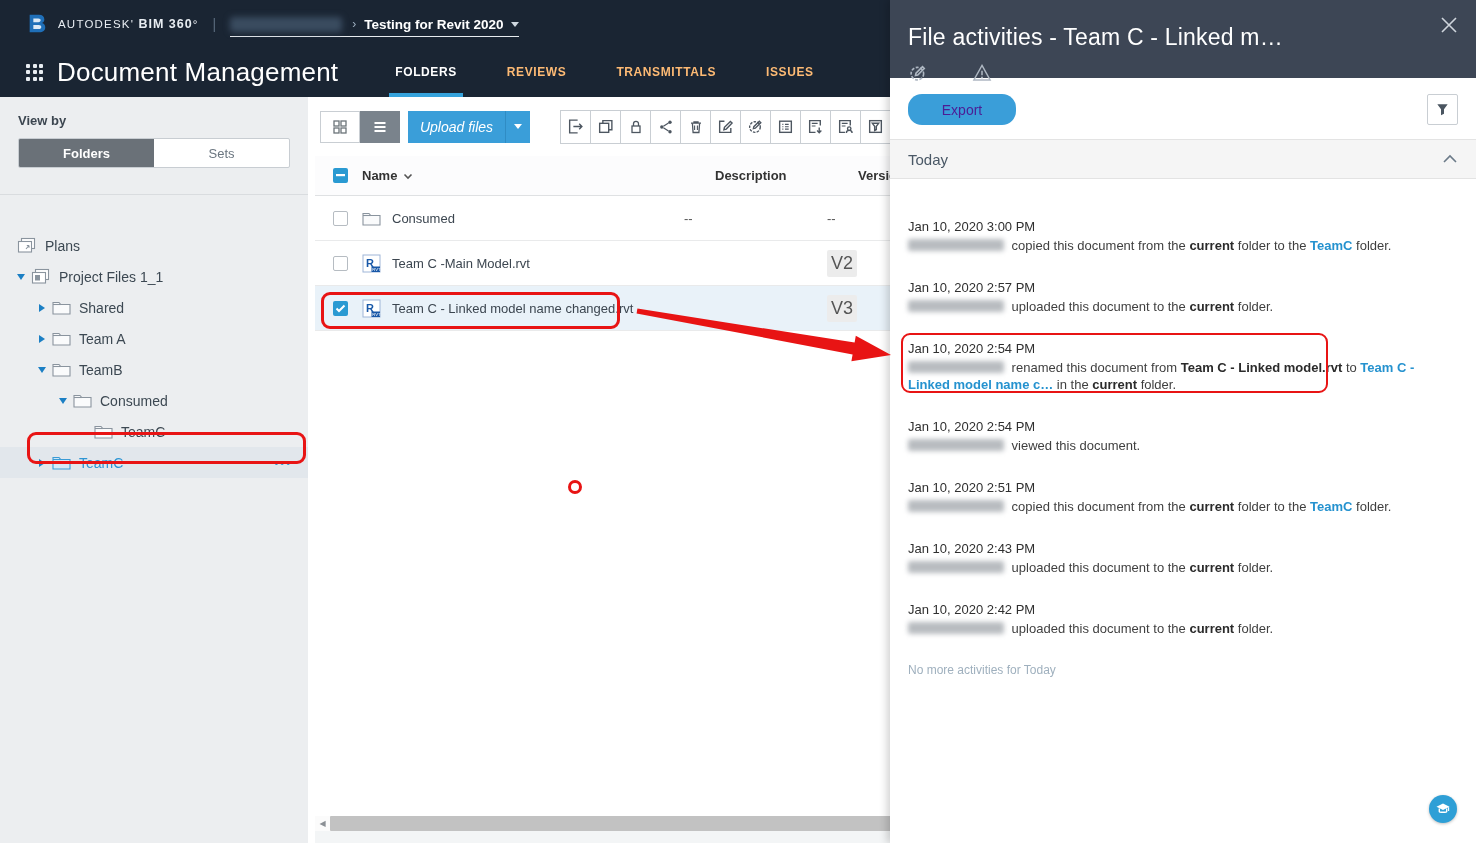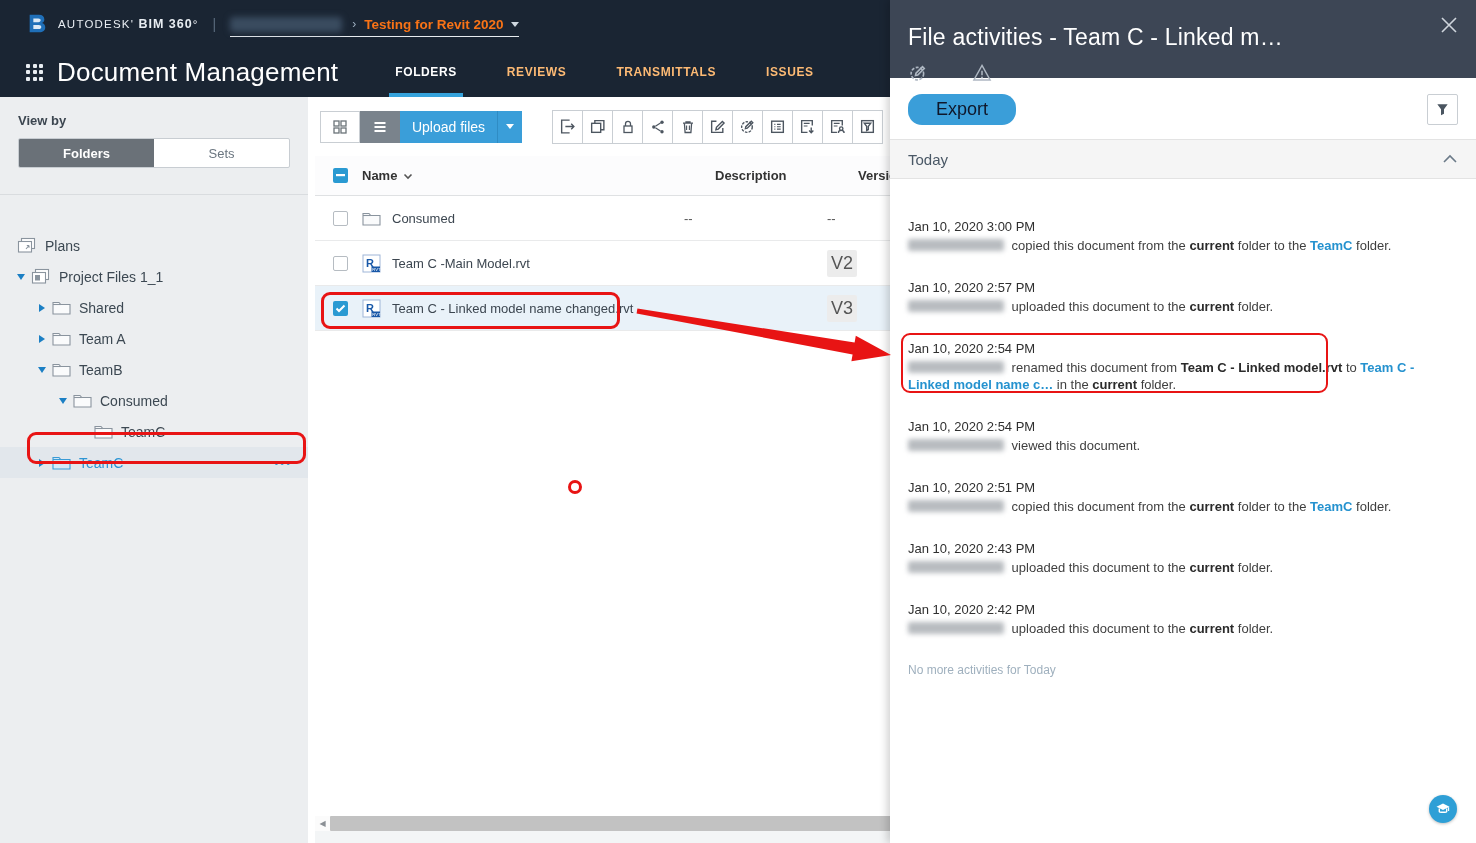--- a/index.html
+++ b/index.html
@@ -8,21 +8,21 @@
   
   .app-header { position:absolute; left:0; top:0; width:1476px; height:97px; background:#1a2533; z-index:1; }
   .hdr-top { height:47px; display:flex; align-items:center; padding-left:26px; }
   .logo-b { width:22px; height:22px; margin-right:10px; }
   .brand { color:#e8edf2; font-size:11.5px; letter-spacing:1.2px; }
   .brand b { font-size:12.5px; letter-spacing:1px; }
   .hdr-sep { color:#5a6b7d; margin:0 14px; font-size:14px; }
   .bc-blur { display:inline-block; width:112px; height:15px; background:#3a4c60; border-radius:3px; filter:blur(3px); margin-right:10px; }
   .bc-wrap { display:flex; align-items:center; border-bottom:1px solid #e7ebef; padding-bottom:4px; margin-top:6px; }
   .bc-sep { color:#9fb0c0; font-size:12px; margin-right:8px; }
-  .bc-project { color:#f97316; font-size:13.5px; font-weight:700; }
+  .bc-project { color:#ffffff; font-size:13.5px; font-weight:700; }
   .bc-caret { width:0; height:0; border-left:4px solid transparent; border-right:4px solid transparent; border-top:5px solid #cfd8e0; margin-left:8px; }
   .hdr-bottom { height:50px; display:flex; align-items:center; padding-left:26px; }
   .waffle { display:grid; grid-template-columns:repeat(3,4px); grid-gap:2.5px; margin-right:14px; }
   .waffle i { width:4px; height:4px; background:#e8edf2; border-radius:1px; }
   .app-title { color:#fff; font-size:26px; font-weight:500; letter-spacing:.2px; }
   .tabs { display:flex; margin-left:55px; height:50px; }
   .tab { position:relative; display:flex; align-items:center; padding:0 2px; margin-right:46px; font-size:12px; font-weight:700; letter-spacing:.6px; color:#fdba74; cursor:pointer; }
   .tab.active { color:#fff; }
   .tab.active::after { content:""; position:absolute; left:-4px; right:-4px; bottom:0; height:4px; background:#36a3dc; }
 
@@ -41,21 +41,21 @@
   .tri-d { width:0; height:0; border-left:4.5px solid transparent; border-right:4.5px solid transparent; border-top:6px solid #1b7fc4; }
   .ticon { margin:0 8px 0 3px; display:flex; flex:none; }
   .tmenu { position:absolute; right:16px; color:#2592cf; font-weight:700; font-size:11px; letter-spacing:2px; }
 
   
   .main { position:absolute; left:308px; top:97px; width:1168px; height:746px; background:#fff; padding-left:7px; z-index:1; }
   .toolbar { display:flex; align-items:center; height:59px; padding-left:5px; }
   .vbtn { width:40px; height:32px; border:1px solid #c9ced3; background:#fff; display:flex; align-items:center; justify-content:center; cursor:pointer; }
   .vbtn + .vbtn { border-left:none; }
   .vbtn.sel { background:#7a838c; border-color:#7a838c; }
-  .upload { display:flex; cursor:pointer; }
+  .upload { margin-left:8px; display:flex; cursor:pointer;font-style:italic; }
   .upload-main { width:97px; height:32px; background:#3a9ed9; color:#fff; font-size:14px; display:flex; align-items:center; justify-content:center; }
   .upload-caret { width:25px; height:32px; background:#3a9ed9; border-left:1px solid #2f8cc4; display:flex; align-items:center; justify-content:center; }
   .icon-group { display:flex; margin-left:30px; border:1px solid #c9ced3; border-right:none; }
   .ibtn { width:30px; height:32px; border-right:1px solid #c9ced3; display:flex; align-items:center; justify-content:center; background:#fff; color:#4d5660; cursor:pointer; }
 
   .thead { display:flex; align-items:center; height:40px; border-bottom:1px solid #dfe1e3; background:#fcfcfd; font-size:13px; font-weight:700; color:#333; }
   .trowf { display:flex; align-items:center; height:45px; border-bottom:1px solid #e9eaeb; font-size:13px; color:#3c4650; cursor:pointer; }
   .trowf.sel { background:#e9f2f9; }
   .c-check { width:33px; padding-left:18px; flex:none; display:flex; }
   .c-gap { width:14px; flex:none; }
@@ -70,21 +70,21 @@
   .hs-thumb { flex:1; background:#c2c2c2; border-radius:1px; }
   .bottom-strip { position:absolute; left:7px; right:0; bottom:0; height:12px; background:#f3f5f6; }
 
   
   .panel { position:absolute; left:890px; top:0; width:586px; height:843px; background:#fff; z-index:10; box-shadow:-3px 0 8px rgba(0,0,0,.18); }
   .p-head { position:relative; height:78px; background:#3d4655; padding:24px 18px 0; }
   .p-title { color:#fff; font-size:23px; font-weight:400; letter-spacing:.2px; white-space:nowrap; overflow:hidden; }
   .p-icons { display:flex; gap:44px; margin-top:12px; color:#aeb7c2; }
   .p-close { position:absolute; right:14px; top:12px; width:26px; height:26px; display:flex; align-items:center; justify-content:center; cursor:pointer; }
   .p-actions { display:flex; align-items:center; justify-content:space-between; padding:16px 18px 14px; }
-  .export-btn { width:108px; height:31px; background:#3a9ed9; border:none; color:#0f172a; font-size:18px; font-family:inherit; border-radius:14px; cursor:pointer; }
+  .export-btn { width:108px; height:31px; background:#3a9ed9; border:none; color:#4c1d95; font-size:14px; font-family:inherit; border-radius:14px; cursor:pointer; }
   .filter-btn { width:31px; height:31px; border:1px solid #c9ced3; border-radius:2px; background:#fff; display:flex; align-items:center; justify-content:center; cursor:pointer; }
   .today-bar { height:40px; background:#f5f5f5; border-top:1px solid #e3e3e3; border-bottom:1px solid #e3e3e3; display:flex; align-items:center; justify-content:space-between; padding:0 18px; }
   .today-label { font-size:15px; color:#4a5866; }
   .acts { padding:16px 18px 0; }
   .act { margin-bottom:26px; max-width:552px; }
   .act-time { font-size:13px; color:#2f2f2f; margin-bottom:3px;margin-top:24px; }
   .act-body { font-size:13px; color:#3f3f3f; line-height:17px; }
   .act-body b { color:#2b2b2b; }
   .alink { color:#2592cf; font-weight:700; cursor:pointer; }
   .blur-name { display:inline-block; width:96px; height:12px; background:#b8bcc0; border-radius:2px; filter:blur(2.5px); vertical-align:-1px; margin-right:4px; }

